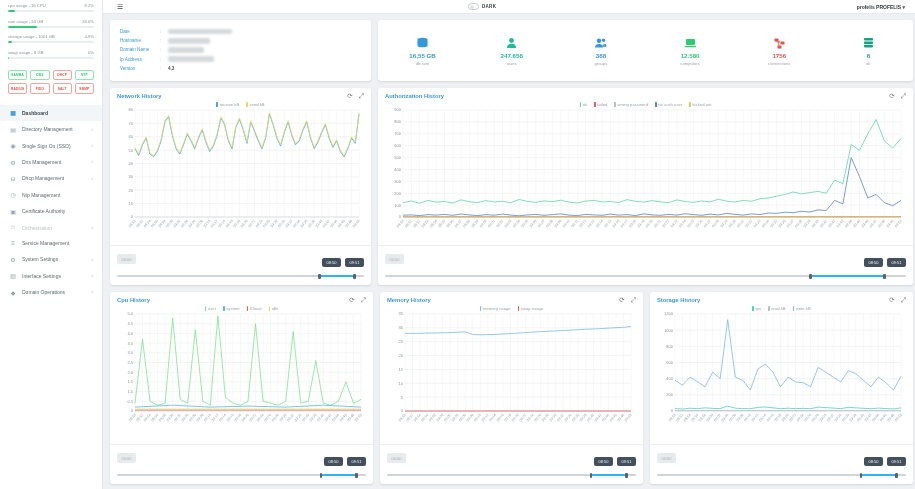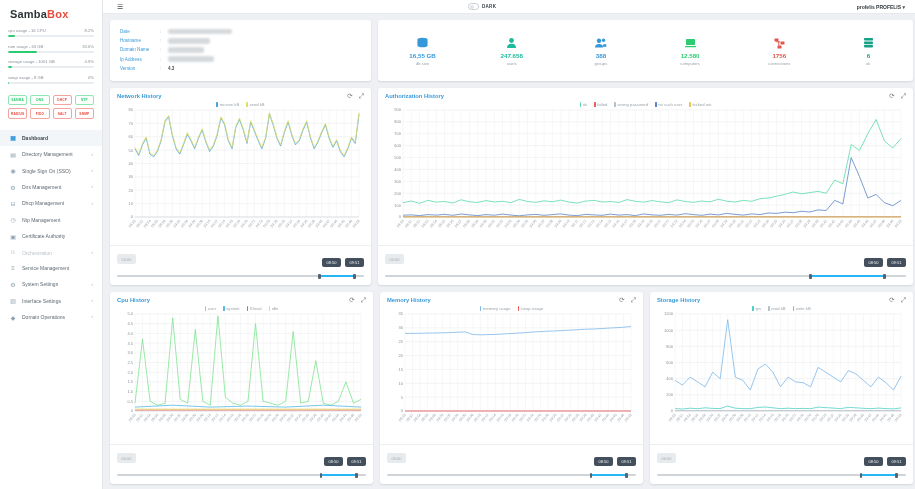--- a/index.html
+++ b/index.html
@@ -76,23 +76,20 @@
   .sl-right{margin-left:auto}
   .track{position:relative;height:6px;margin-top:5px}
   .track .base{position:absolute;left:0;right:0;top:2.2px;height:1.4px;background:#cfd4d8;border-radius:1px}
   .track .seg{position:absolute;top:1.8px;height:2.4px;background:#29b6f6;cursor:pointer}
   .track .hd{position:absolute;top:.5px;width:2.6px;height:5px;background:#59636e;border-radius:1px;cursor:ew-resize}
 </style>
 </head>
 <body>
 
 <div class="sidebar">
-  <div class="brand">
-    <span class="b1">Samba</span><span class="b2">Box</span>
-  </div>
   <div class="sb-stats" id="sb-stats">
       <div class="sb-stat">
         <div class="srow">
           <span>cpu usage - 16 CPU</span>
           <span>8.2%</span>
         </div>
         <div class="bar">
           <i style="width: 8.2%;"></i>
         </div>
       </div>

